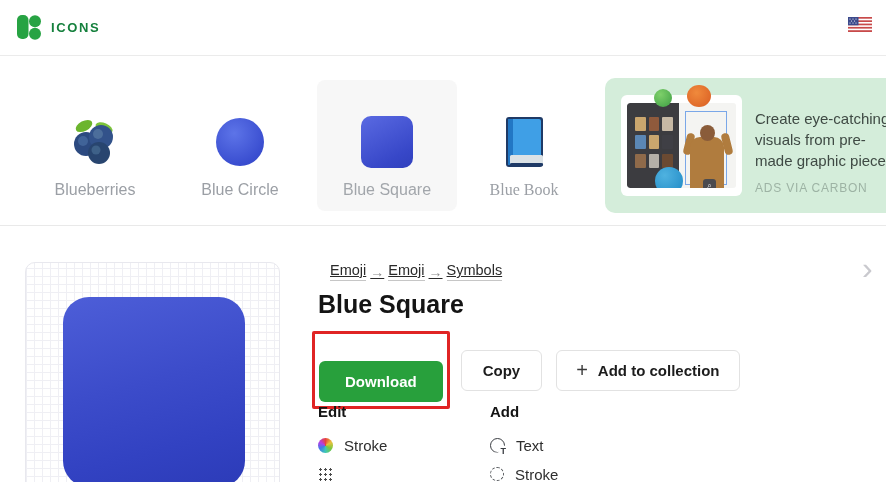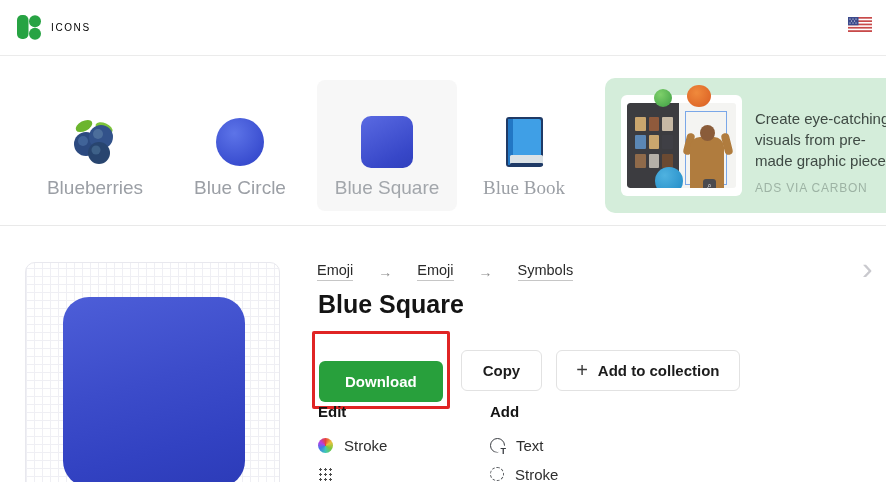--- a/index.html
+++ b/index.html
@@ -4,33 +4,33 @@
 <style>
   * { margin:0; padding:0; box-sizing:border-box; }
   html,body { width:886px; height:482px; overflow:hidden; background:#fff;
     font-family:"Liberation Sans", sans-serif; color:#1f1f1f; }
   .stage { position:relative; width:886px; height:482px; background:#fff; }
 
   
   .header { position:absolute; left:0; top:0; width:886px; height:56px;
     background:#fff; border-bottom:1px solid #ebebeb; }
   .logo { position:absolute; left:16px; top:14px; display:flex; align-items:center; gap:9px; cursor:pointer; }
-  .logo-text { font-size:10px; font-weight:400; letter-spacing:1.6px; color:#000000; }
+  .logo-text { font-size:13px; font-weight:700; letter-spacing:1.6px; color:#15803d; }
   .flag { position:absolute; right:14px; top:17px; width:24px; height:15px; cursor:pointer; }
 
   
   .carousel { position:absolute; left:0; top:56px; width:886px; height:170px;
     border-bottom:1px solid #e9e9e9; background:#fff; }
   .card { position:absolute; top:24px; width:140px; height:131px; border-radius:8px;
     display:flex; flex-direction:column; align-items:center; justify-content:flex-end;
     padding-bottom:12px; cursor:pointer; }
   .card.selected { background:#f7f7f7; }
   .card .icon-holder { position:absolute; top:30px; left:0; right:0; height:64px;
     display:flex; align-items:center; justify-content:center; }
-  .card-label { font-size:19px; color:#9b9fa5; }
+  .card-label { font-size:16px; color:#9b9fa5; }
   .card.selected .card-label { color:#a2a6ab; }
 
   .blue-circle-icon { width:48px; height:48px; border-radius:50%;
     background:radial-gradient(circle at 38% 32%, #5d74e8, #3a4ed0 70%, #3143c2); }
   .blue-square-thumb { width:52px; height:52px; border-radius:10px;
     background:linear-gradient(150deg, #5a6ae2, #3747c8 75%, #3040bd); }
 
   
   .ad { position:absolute; left:605px; top:78px; width:281px; height:135px;
     background:#d4edda; border-radius:10px 0 0 10px; }
@@ -75,22 +75,22 @@
     border:1px solid #e8e8ee; border-radius:10px;
     background-image:
       repeating-linear-gradient(0deg, #efeff4 0 1px, transparent 1px 8px),
       repeating-linear-gradient(90deg, #efeff4 0 1px, transparent 1px 8px);
     background-color:#fff; }
   .preview-square { position:absolute; left:37px; top:34px; width:182px; height:190px;
     border-radius:26px;
     background:linear-gradient(165deg, #4d5ed8 0%, #3c4cca 45%, #3242c2 75%, #2c3bb8 100%); }
 
   
-  .breadcrumb { position:absolute; left:317px; top:262px; display:flex; align-items:center;
-    gap:25px; font-size:14.5px; color:#2a2a2a; }
+  .breadcrumb { position:absolute; left:330px; top:262px; display:flex; align-items:center;
+    gap:4px; font-size:14.5px; color:#2a2a2a;text-decoration:underline; }
   .crumb { border-bottom:1px solid #c6c6c6; padding-bottom:2px; cursor:pointer; }
   .crumb-sep { color:#8a8a8a; font-size:14px; }
   .page-title { position:absolute; left:318px; top:290px; font-size:25px; font-weight:700; color:#141414; }
 
   .btn-row { position:absolute; left:312px; top:331px; display:flex; align-items:center; }
   .dl-annotation { border:3px solid #e02424; padding:4px; border-radius:2px; }
   .btn { display:inline-flex; align-items:center; justify-content:center; height:41px;
     border-radius:6px; font-size:15px; font-weight:700; cursor:pointer; }
   .btn-download { background:#28a03c; color:#fff; padding:0 26px; border:none;margin-top:23px; }
   .btn-ghost { background:#fff; color:#1c1c1c; border:1px solid #e2e2e2; }

